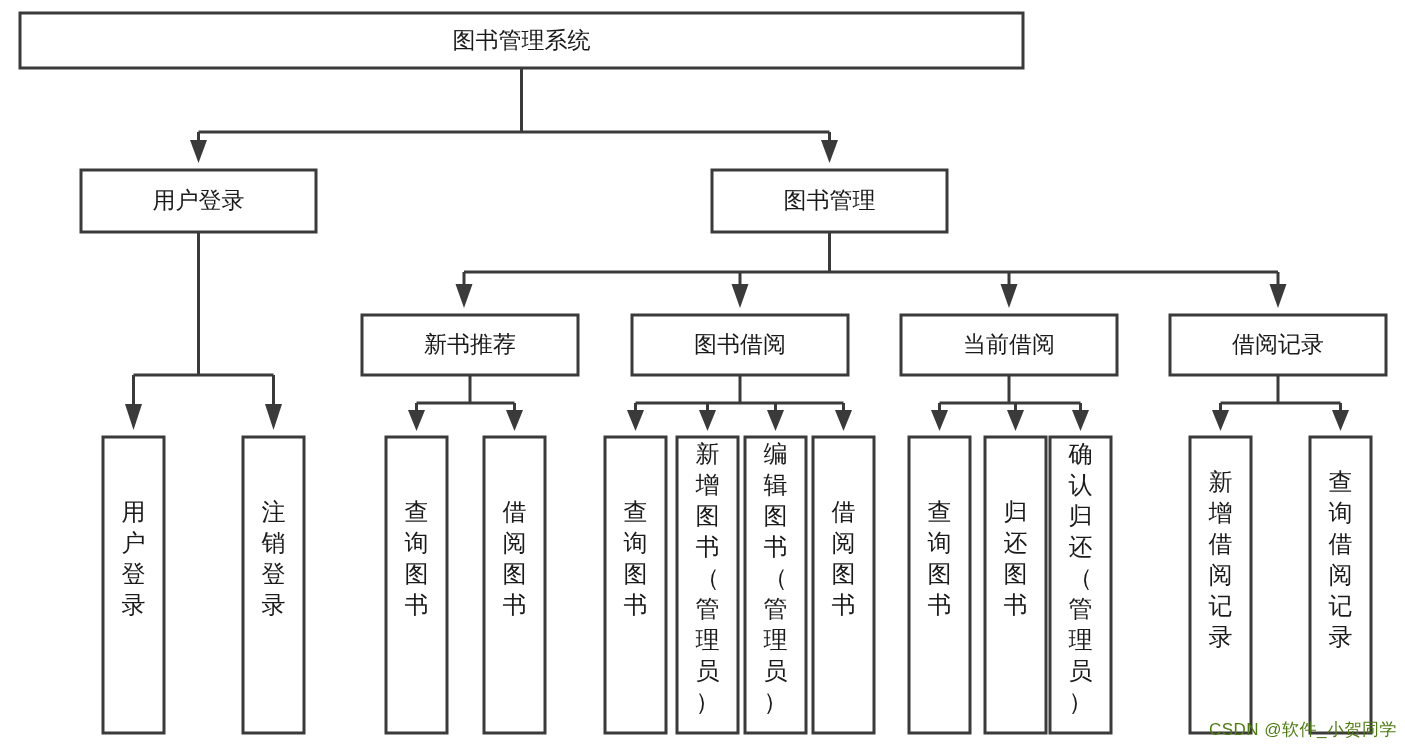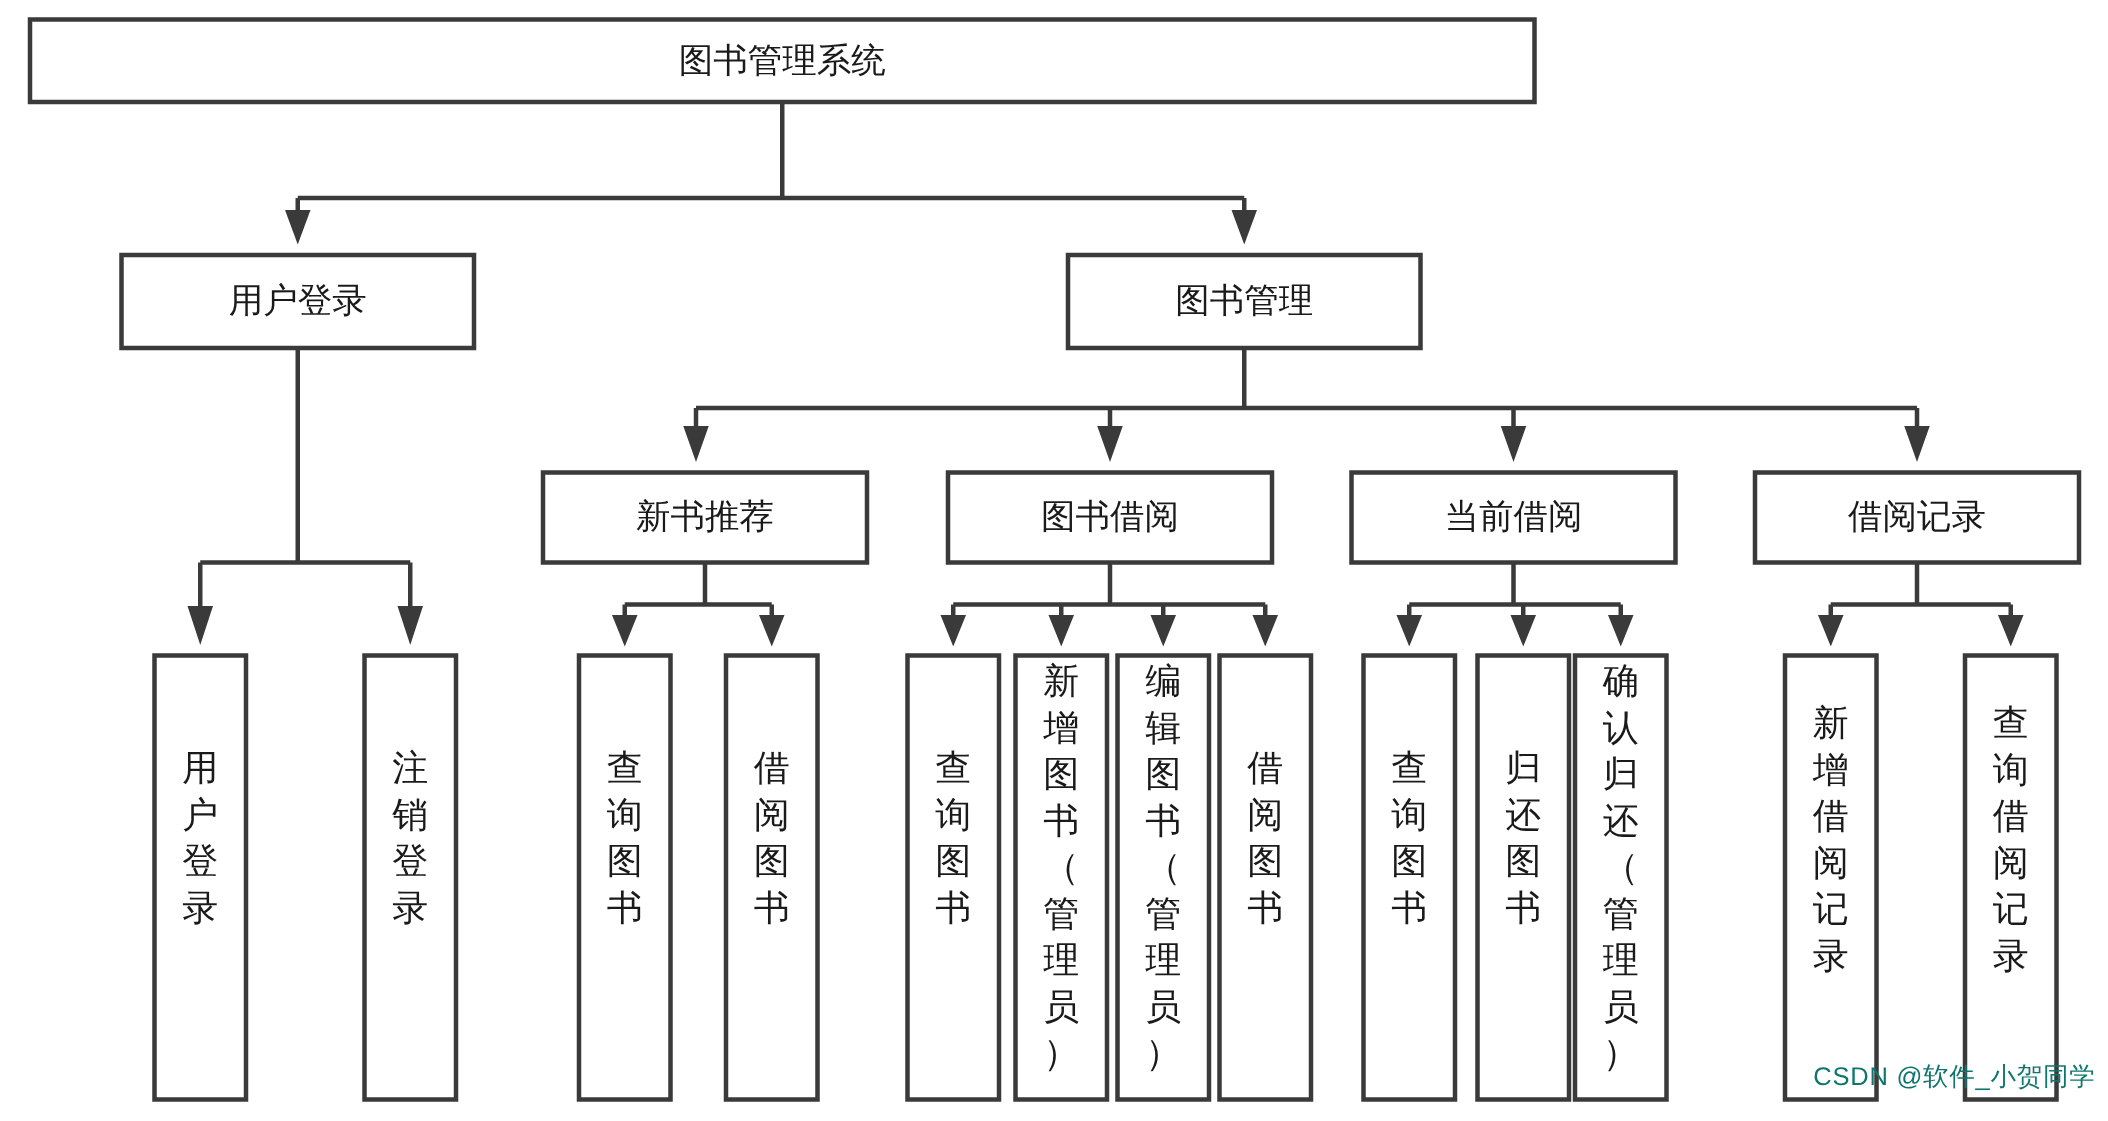--- a/index.html
+++ b/index.html
@@ -55,24 +55,24 @@
   }
   .leaf-label {
     font-family: "Liberation Sans", "DejaVu Sans", sans-serif;
     font-size: 24px;
     fill: #1a1a1a;
     text-anchor: middle;
   }
   .watermark {
     position: absolute;
     right: 8px;
-    bottom: 18px;
+    bottom: 6px;
     font-family: "Liberation Sans", "DejaVu Sans", sans-serif;
     font-size: 17px;
-    color: #0f766e;
+    color: #4d7c0f;
     letter-spacing: 0.5px;
     white-space: nowrap;
     user-select: none;
   }
 </style>
 </head>
 <body>
 
 <div id="diagram-root">
   <svg id="flow" viewBox="0 0 1405 747" xmlns="http://www.w3.org/2000/svg">

